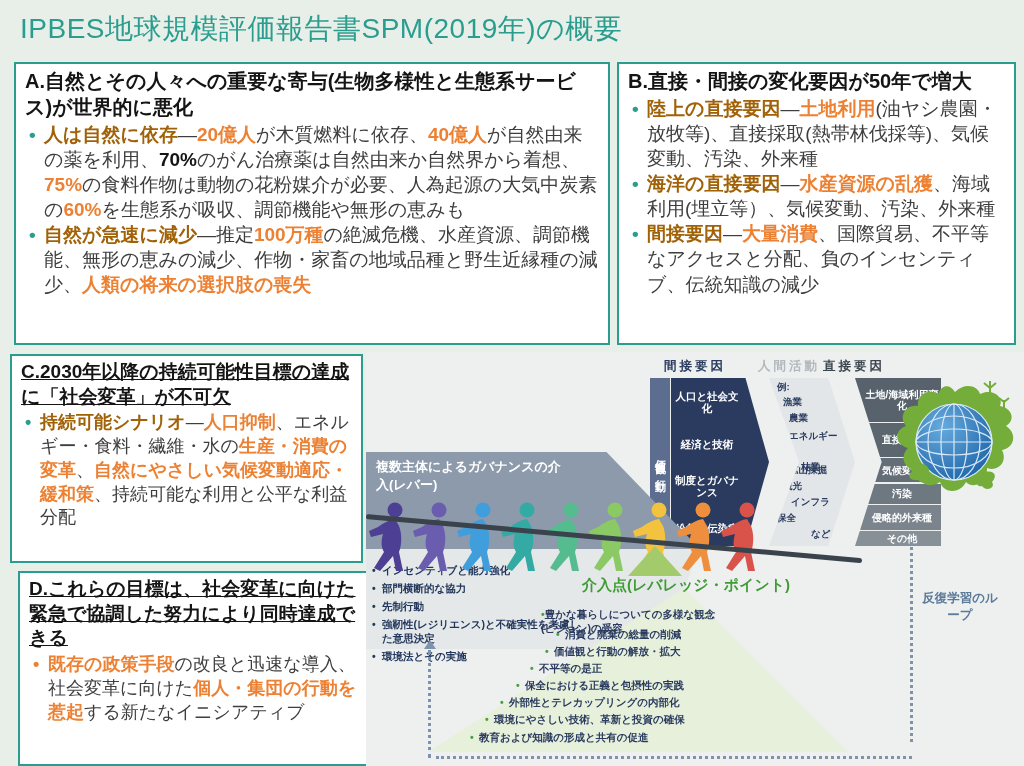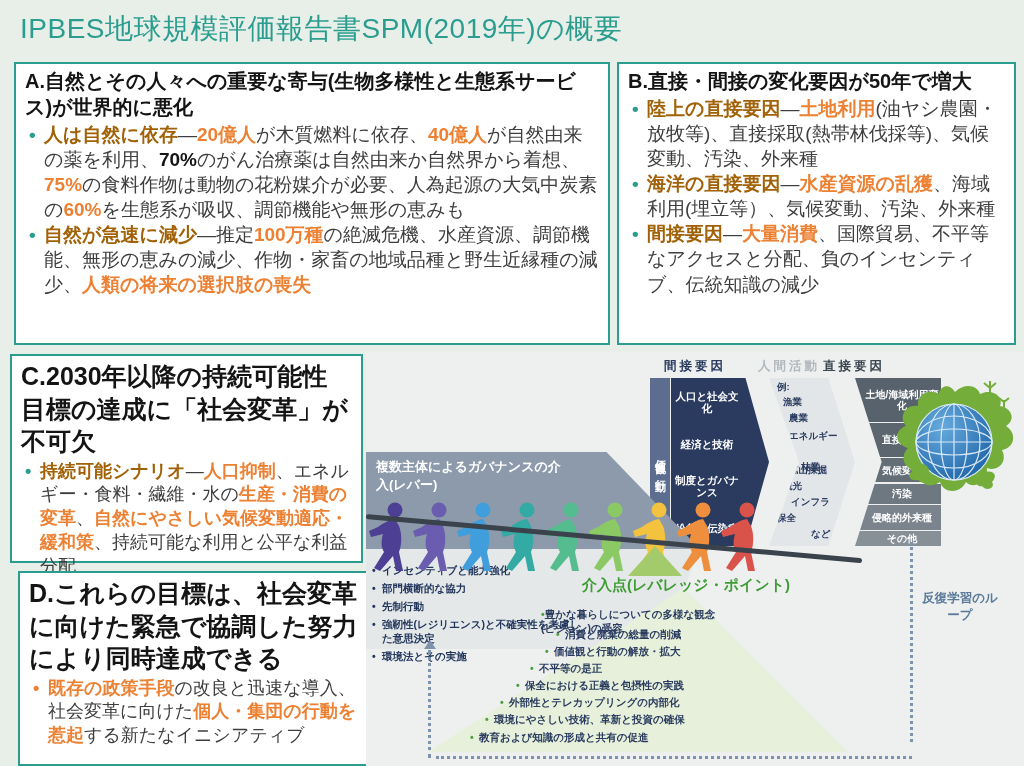--- a/index.html
+++ b/index.html
@@ -18,21 +18,21 @@
   .tbox{
     background:#fff;border:2px solid #2a9d8f;box-sizing:border-box;
     padding:4px 9px 4px 9px;
   }
   .tbox h2{margin:0 0 2px 0;color:#141414;line-height:1.3;}
   #box-a{left:14px;top:62px;width:596px;height:283px;}
   #box-b{left:617px;top:62px;width:399px;height:283px;}
   #box-c{left:10px;top:354px;width:353px;height:209px;}
   #box-d{left:18px;top:571px;width:356px;height:195px;}
   #box-a h2,#box-b h2{font-size:20px;}
-  #box-c h2,#box-d h2{font-size:25px;}
+  #box-c h2,#box-d h2{font-size:19px;text-decoration:underline;}
   .bullet{position:relative;padding-left:19px;color:#3e3e3e;line-height:1.32;}
   .bullet::before{content:"•";position:absolute;left:4px;top:0;color:#2a9d8f;font-weight:700;}
   .bullet.orange-dot::before{color:#ed8133;}
   #box-a .bullet,#box-b .bullet{font-size:19px;}
   #box-c .bullet,#box-d .bullet{font-size:18px;}
   .seg-teal{color:#a16207;font-weight:700;}
   .seg-orange{color:#ed8133;font-weight:700;}
   .seg-bold{color:#141414;font-weight:700;}
   
   #diagram{left:366px;top:352px;width:658px;height:414px;background:#edf0ef;}

